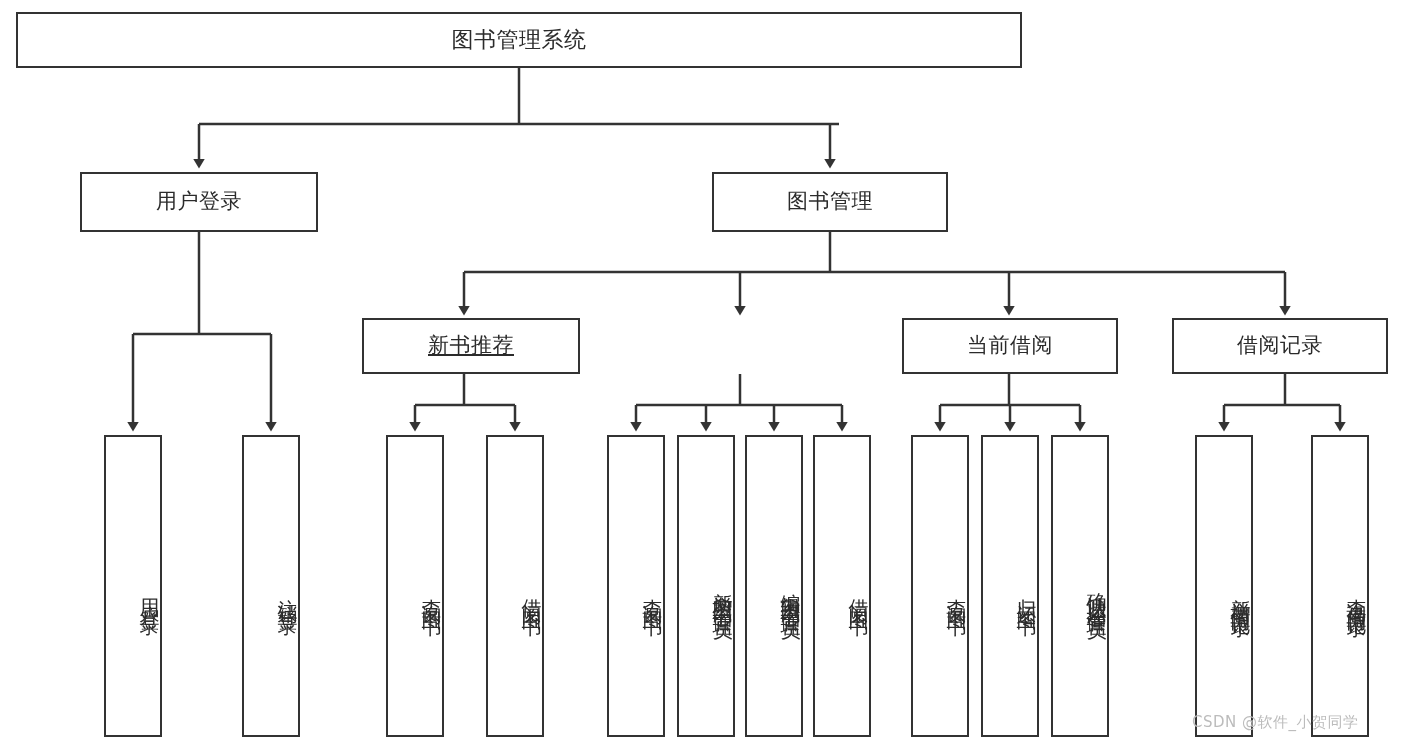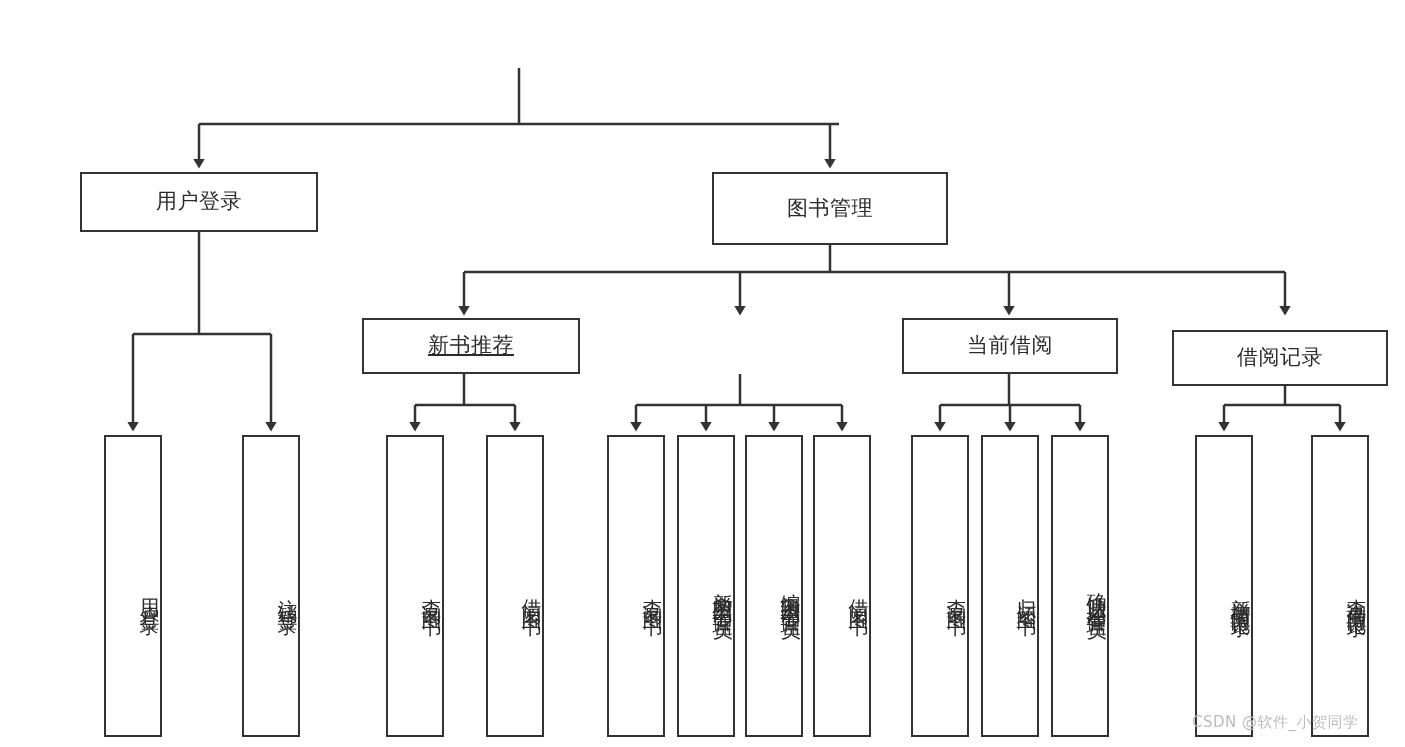--- a/index.html
+++ b/index.html
@@ -113,35 +113,38 @@
       <path d="M1010,405 L1010,423" marker-end="url(#arrow)"></path>
       <path d="M1080,405 L1080,423" marker-end="url(#arrow)"></path>
 
       <path d="M1285,374 L1285,405"></path>
       <path d="M1224,405 L1340,405"></path>
       <path d="M1224,405 L1224,423" marker-end="url(#arrow)"></path>
       <path d="M1340,405 L1340,423" marker-end="url(#arrow)"></path>
     </g>
   </svg>
 
+  <div class="node node-h node-root" style="left:16px; top:12px; width:1006px; height:56px;">
+    <span>图书管理系统</span>
+  </div>
 
   <div class="node node-h" style="left:80px; top:172px; width:238px; height:60px;">
     <span>用户登录</span>
   </div>
-  <div class="node node-h" style="left:712px; top:172px; width:236px; height:73px;">
+  <div class="node node-h" style="left:712px; top:172px; width:236px; height:60px;">
     <span>图书管理</span>
   </div>
 
   <div class="node node-h" style="left:362px; top:318px; width:218px; height:56px;text-decoration:underline;">
     <span>新书推荐</span>
   </div>
   <div class="node node-h" style="left:902px; top:318px; width:216px; height:56px;">
     <span>当前借阅</span>
   </div>
-  <div class="node node-h" style="left:1172px; top:318px; width:216px; height:56px;margin-top:12px;">
+  <div class="node node-h" style="left:1172px; top:318px; width:216px; height:56px;">
     <span>借阅记录</span>
   </div>
 
   <div class="node node-v" style="left:104px; top:435px; width:58px; height:302px;">
     <span>用户登录</span>
   </div>
   <div class="node node-v" style="left:242px; top:435px; width:58px; height:302px;">
     <span>注销登录</span>
   </div>
   <div class="node node-v" style="left:386px; top:435px; width:58px; height:302px;">

